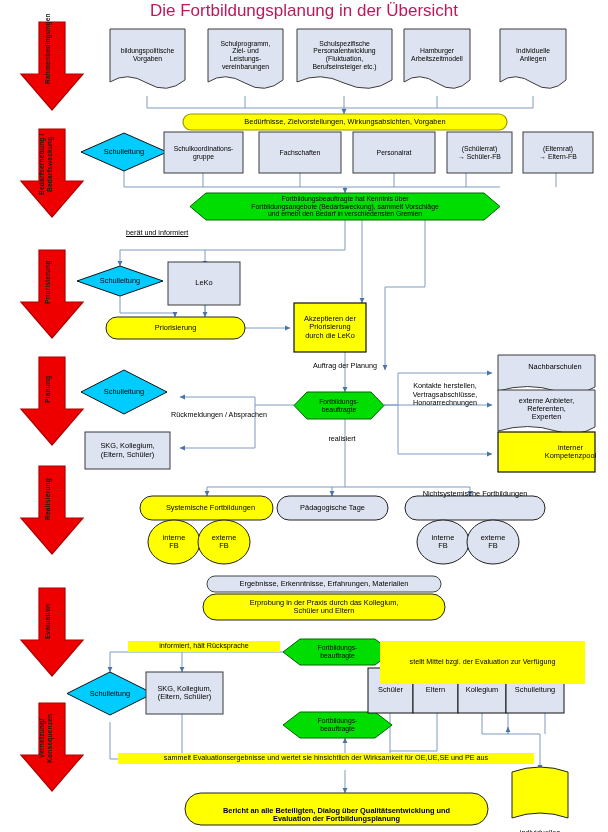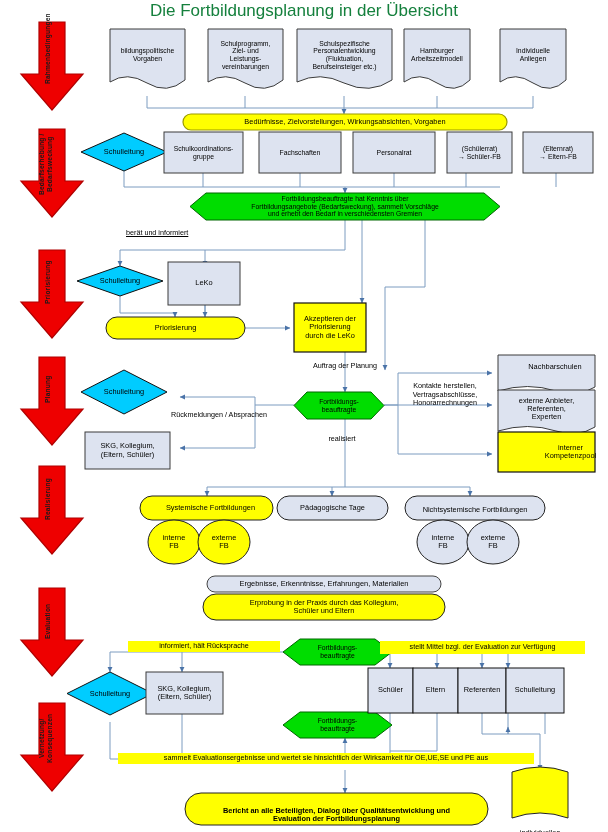--- a/index.html
+++ b/index.html
@@ -14,21 +14,21 @@
     overflow:hidden;
     background:#ffffff;
   }
   .abs{position:absolute;box-sizing:border-box;}
 
   
   #page-title{
     left:0;top:1px;width:608px;
     text-align:center;
     font-size:17px;
-    color:#15803d;
+    color:#be185d;
     letter-spacing:0px;
   }
 
   
   svg.layer{position:absolute;left:0;top:0;width:608px;height:832px;overflow:visible;}
   #connectors{z-index:1;}
   #shapes{z-index:2;}
 
   
   .lbl{
@@ -307,46 +307,46 @@
 Honorarrechnungen</div>
   <div class="lbl f7" style="left:498px;top:353px;width:114px;height:28px;">Nachbarschulen</div>
   <div class="lbl f7" style="left:498px;top:392px;width:97px;height:34px;white-space:pre-line;">externe Anbieter,
 Referenten,
 Experten</div>
   <div class="lbl f7" style="left:498px;top:432px;width:97px;height:40px;white-space:pre-line;margin-left:24px;">interner
 Kompetenzpool</div>
 
   <div class="lbl f7" style="left:144px;top:496px;width:133px;height:24px;">Systemische Fortbildungen</div>
   <div class="lbl f7" style="left:277px;top:496px;width:111px;height:24px;">Pädagogische Tage</div>
-  <div class="lbl f7" style="left:405px;top:492px;width:140px;height:36px;">Nichtsystemische Fortbildungen</div>
+  <div class="lbl f7" style="left:405px;top:476px;width:140px;height:36px;">Nichtsystemische Fortbildungen</div>
   <div class="lbl f7" style="left:148px;top:531px;width:52px;height:22px;white-space:pre-line;">interne
 FB</div>
   <div class="lbl f7" style="left:198px;top:531px;width:52px;height:22px;white-space:pre-line;">externe
 FB</div>
   <div class="lbl f7" style="left:417px;top:531px;width:52px;height:22px;white-space:pre-line;">interne
 FB</div>
   <div class="lbl f7" style="left:467px;top:531px;width:52px;height:22px;white-space:pre-line;">externe
 FB</div>
   <div class="lbl f7" style="left:207px;top:576px;width:234px;height:16px;">Ergebnisse, Erkenntnisse, Erfahrungen, Materialien</div>
   <div class="lbl f7" style="left:203px;top:594px;width:242px;height:26px;white-space:pre-line;">Erprobung in der Praxis durch das Kollegium,
 Schüler und Eltern</div>
 
   <div class="edgelbl hl" style="left:128px;top:641px;width:148px;padding:1px 2px;">informiert, hält Rücksprache</div>
   <div class="lbl f65" style="left:290px;top:639px;width:95px;height:26px;white-space:pre-line;">Fortbildungs-
 beauftragte</div>
-  <div class="edgelbl hl" style="left:380px;top:641px;width:201px;padding:2px 2px;">stellt Mittel bzgl. der Evaluation zur Verfügung</div>
+  <div class="edgelbl hl" style="left:380px;top:641px;width:201px;padding:17px 2px;">stellt Mittel bzgl. der Evaluation zur Verfügung</div>
   <div class="lbl f7" style="left:67px;top:686px;width:86px;height:16px;">Schulleitung</div>
   <div class="lbl f7" style="left:146px;top:672px;width:77px;height:42px;white-space:pre-line;">SKG, Kollegium,
 (Eltern, Schüler)</div>
   <div class="lbl f65" style="left:290px;top:712px;width:95px;height:26px;white-space:pre-line;">Fortbildungs-
 beauftragte</div>
 
   <div class="lbl f7" style="left:368px;top:668px;width:45px;height:45px;">Schüler</div>
   <div class="lbl f7" style="left:413px;top:668px;width:45px;height:45px;">Eltern</div>
-  <div class="lbl f7" style="left:458px;top:668px;width:48px;height:45px;">Referenten</div>
+  <div class="lbl f7" style="left:458px;top:668px;width:48px;height:45px;">Kollegium</div>
   <div class="lbl f7" style="left:506px;top:668px;width:58px;height:45px;">Schulleitung</div>
 
   <div class="edgelbl hl" style="left:118px;top:753px;width:412px;padding:1px 2px;">sammelt Evaluationsergebnisse und wertet sie hinsichtlich der Wirksamkeit für OE,UE,SE und PE aus</div>
   <div class="lbl f7" style="left:185px;top:793px;width:303px;height:44px;white-space:pre-line;font-weight:bold;">Bericht an alle Beteiligten, Dialog über Qualitätsentwicklung und
 Evaluation der Fortbildungsplanung</div>
   <div class="lbl f7" style="left:512px;top:822px;width:56px;height:30px;white-space:pre-line;">individuelles
 Portfolio</div>
 
 </div>
 

